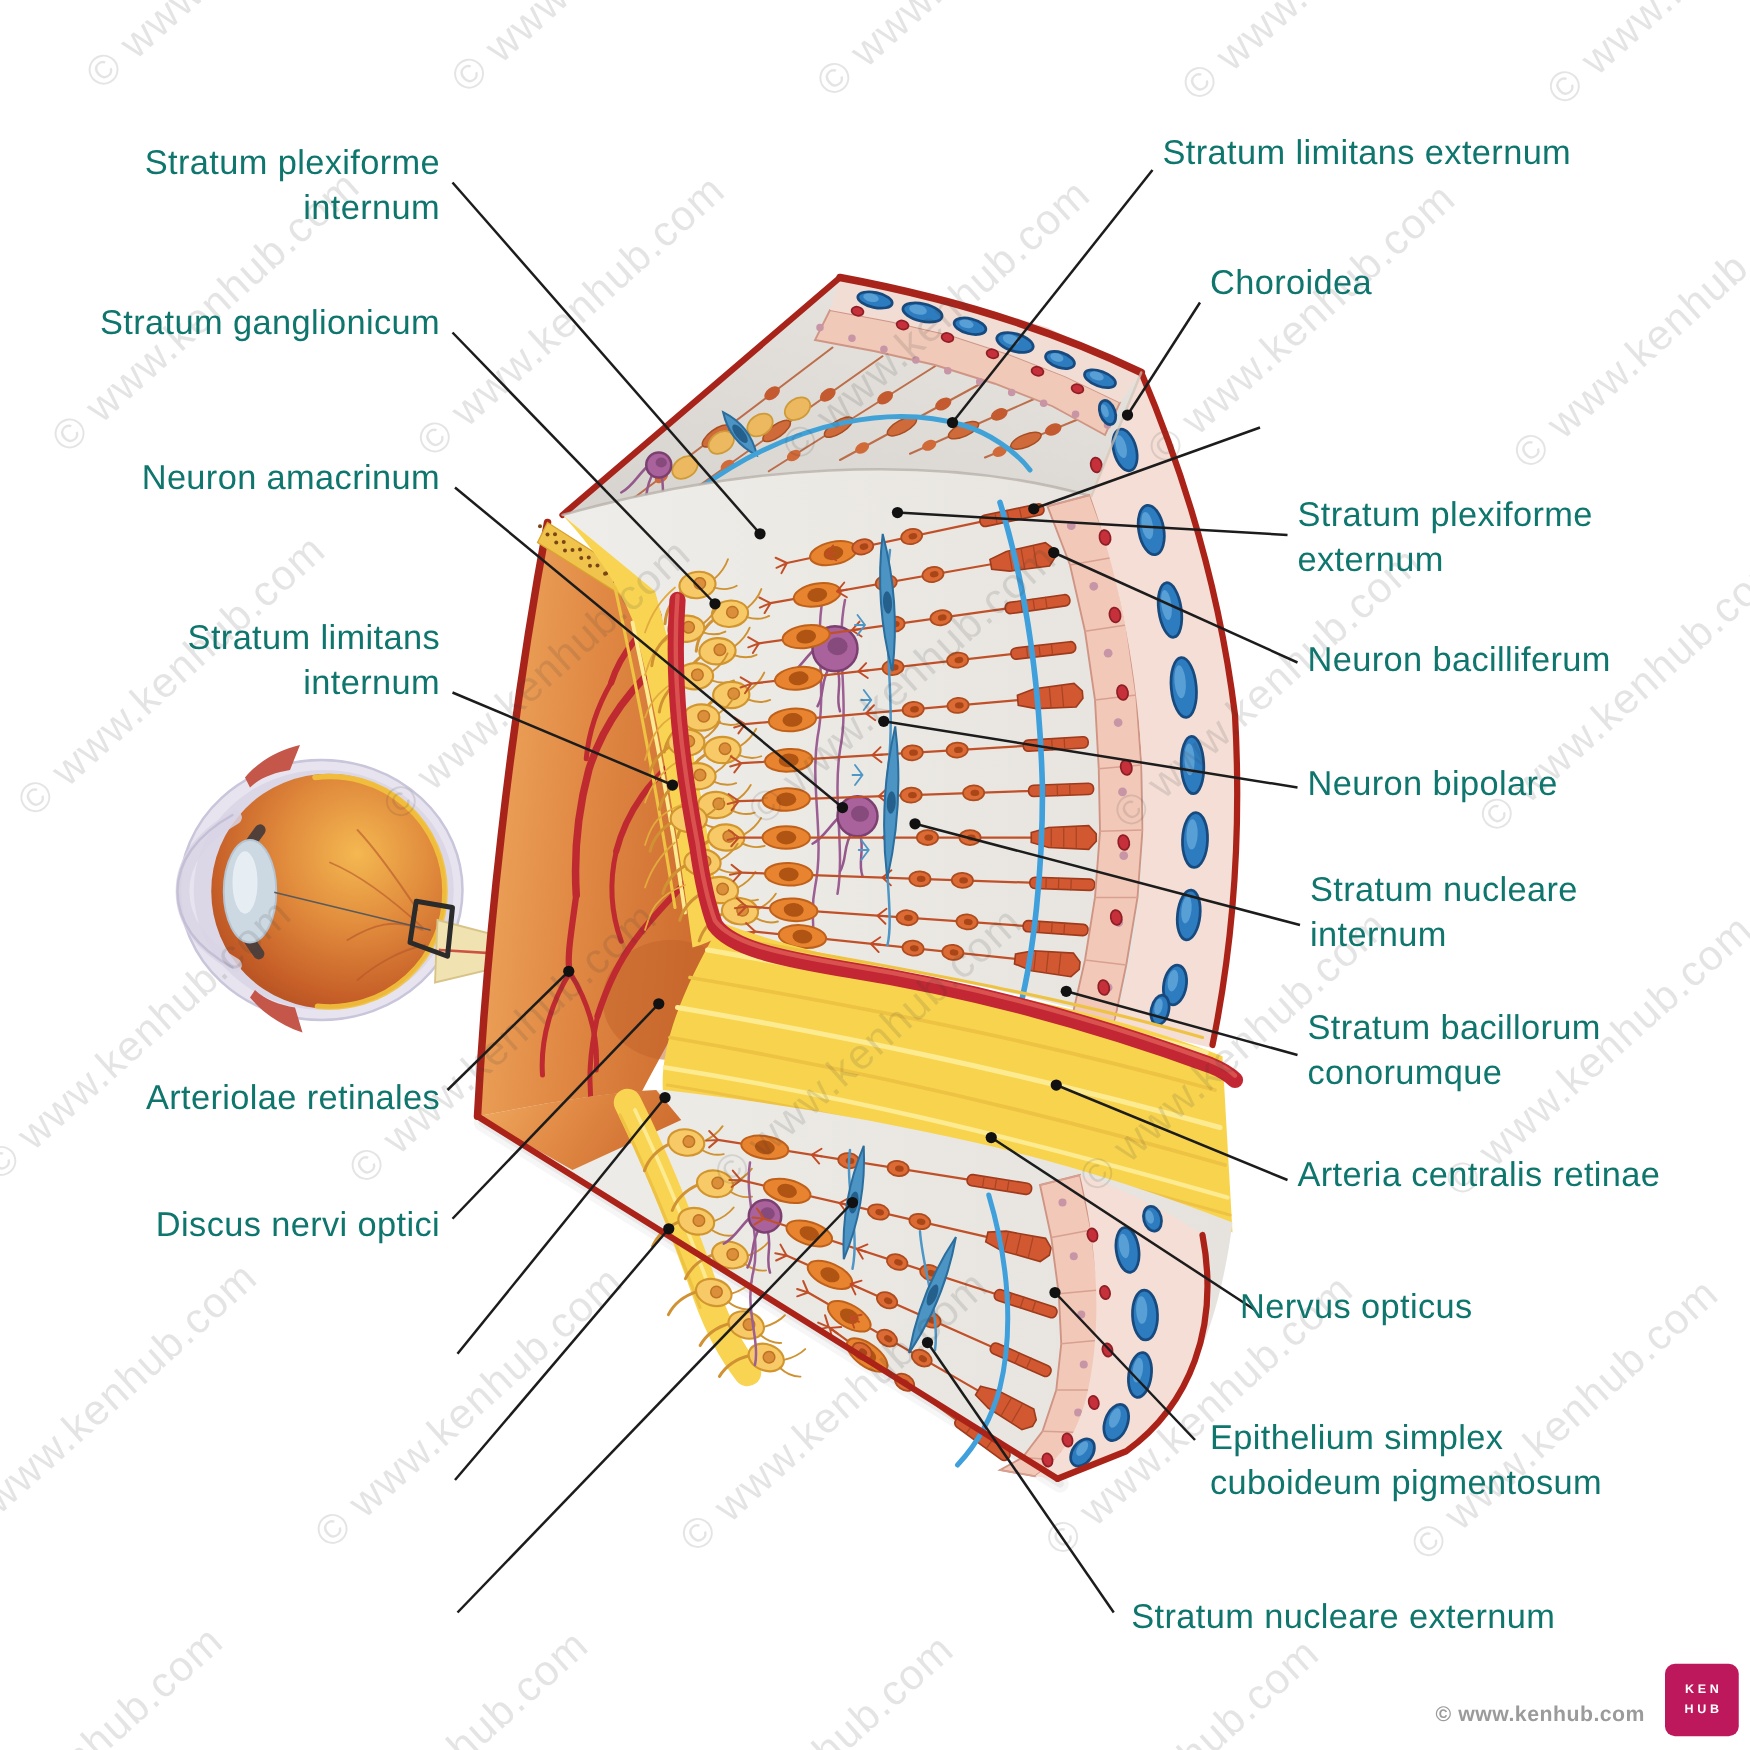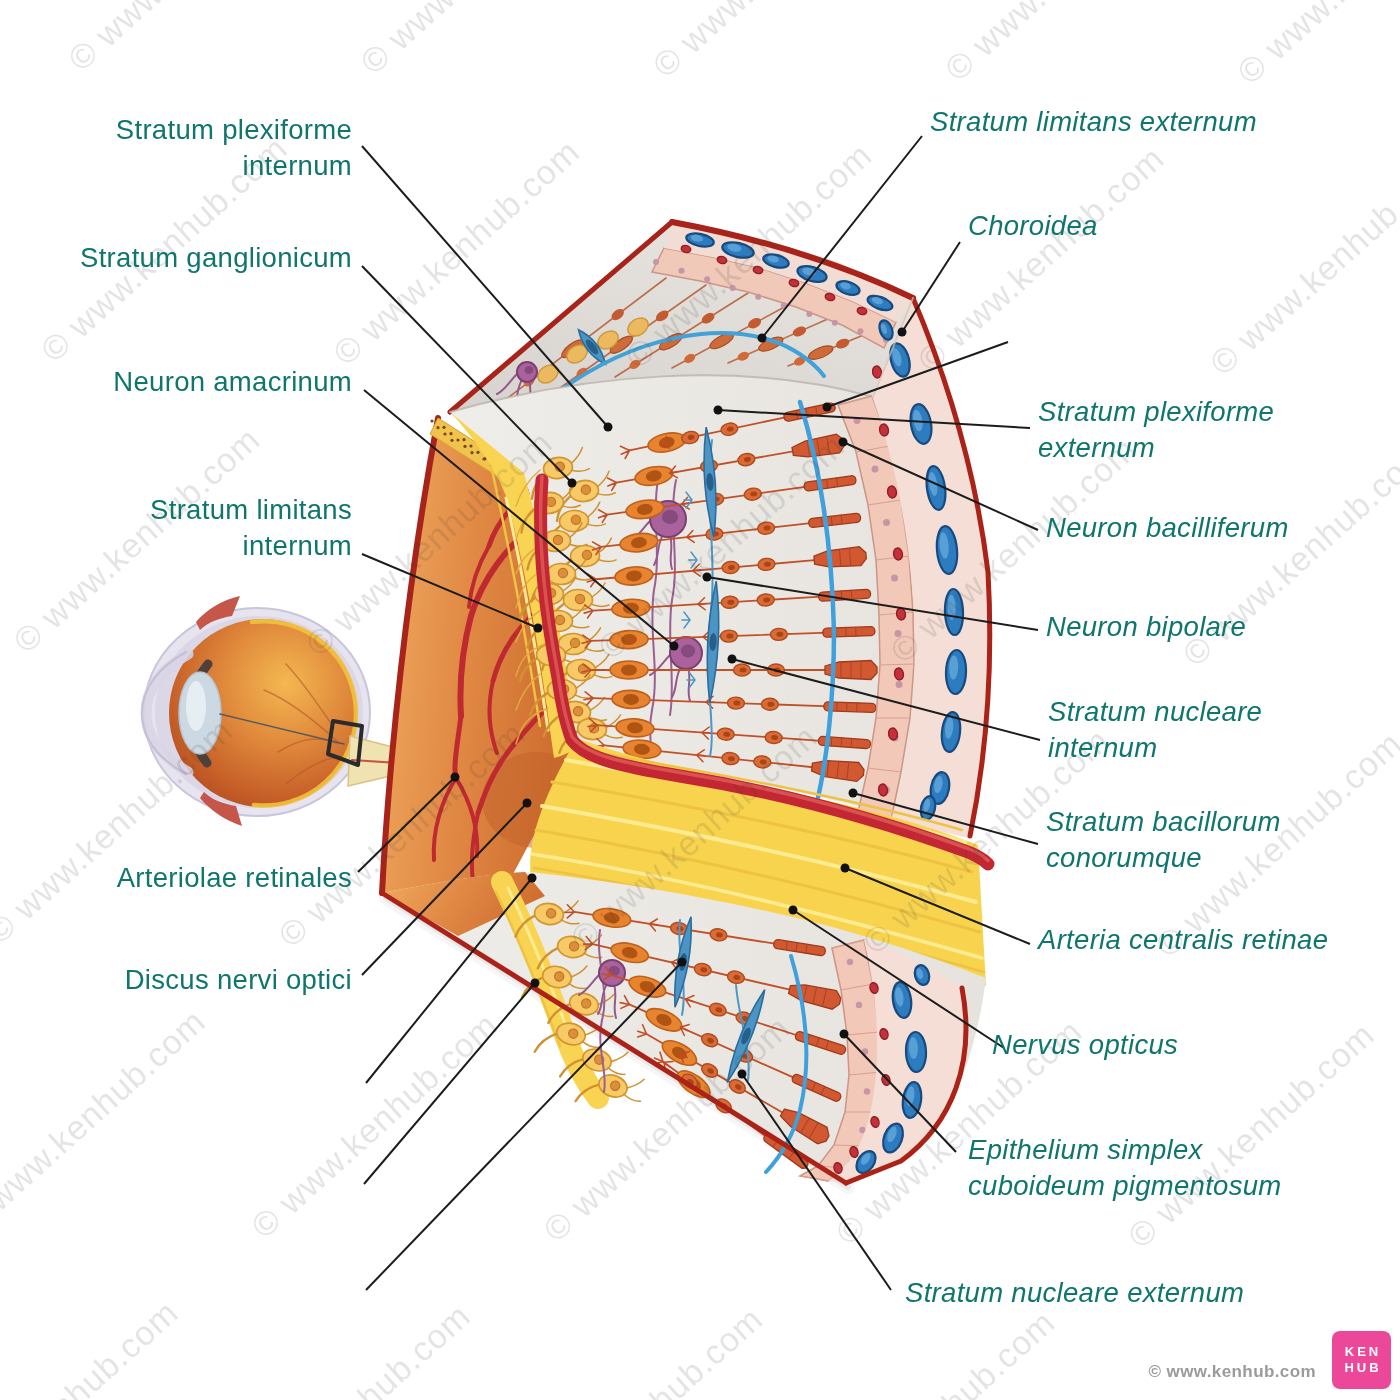--- a/index.html
+++ b/index.html
@@ -2,30 +2,30 @@
 <html><head>
 <meta charset="utf-8">
 <style>
   html,body{margin:0;padding:0;background:#ffffff;}
   .stage{position:relative;width:1400px;height:1400px;background:#fff;overflow:hidden;
          font-family:"Liberation Sans",sans-serif;}
   #art{position:absolute;left:0;top:0;}
   .lbl{position:absolute;font-size:27.5px;line-height:36px;color:#0f766e;
        letter-spacing:.3px;white-space:nowrap;}
   .lbl.l{right:1048px;text-align:right;}
-  .lbl.r{text-align:left;font-style:italic;}
+  .lbl.r{text-align:left;}
   #lb-l0{top:112px}#lb-l1{top:240px}#lb-l2{top:364px}#lb-l3{top:492px}
   #lb-l4{top:860px}#lb-l5{top:962px}#lb-l6{top:1070px}#lb-l7{top:1157px}#lb-l8{top:1275px}
   #lb-r0{left:930px;top:104px}#lb-r1{left:968px;top:208px}#lb-r2{left:1016px;top:308px}
   #lb-r3{left:1038px;top:394px}#lb-r4{left:1046px;top:510px}#lb-r5{left:1046px;top:609px}
   #lb-r6{left:1048px;top:694px}#lb-r7{left:1046px;top:804px}#lb-r8{left:1038px;top:922px}
   #lb-r9{left:992px;top:1027px}#lb-r10{left:968px;top:1132px}#lb-r11{left:905px;top:1275px}
-  .logo{position:absolute;left:1332px;top:1331px;width:59px;height:58px;background:#ec4899;
+  .logo{position:absolute;left:1332px;top:1331px;width:59px;height:58px;background:#be185d;
         border-radius:8px;color:#fff;display:flex;flex-direction:column;align-items:center;
-        justify-content:center;font-weight:700;font-size:13px;line-height:16px;letter-spacing:3px;}
+        justify-content:center;font-weight:700;font-size:10px;line-height:16px;letter-spacing:3px;}
   .logo span{display:block;text-indent:3px;}
   .copyright{position:absolute;right:84px;top:1362px;font-size:17px;font-weight:700;color:#9b9b9b;
         letter-spacing:.4px;}
 </style>
 </head>
 <body>
 
 <div class="stage">
 
   <svg id="art" width="1400" height="1400" viewBox="0 0 1400 1400">

